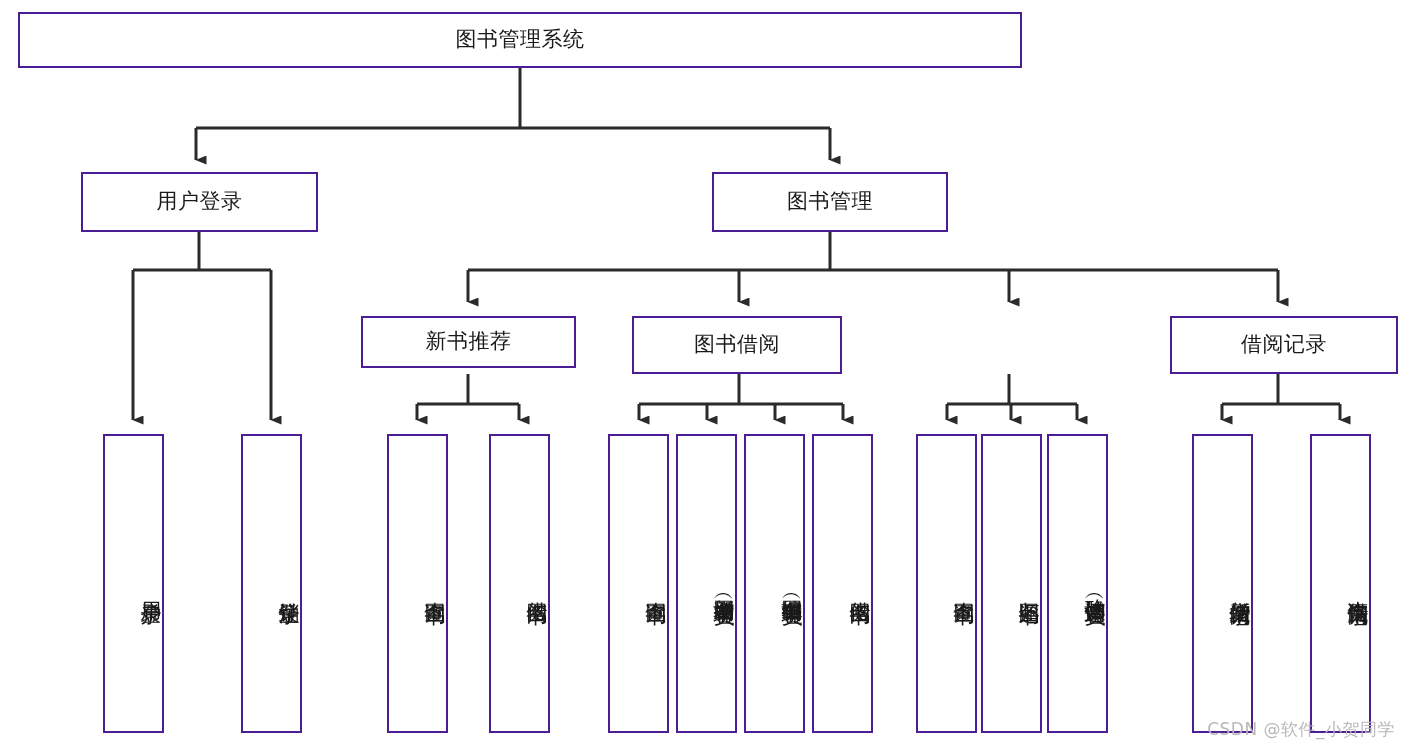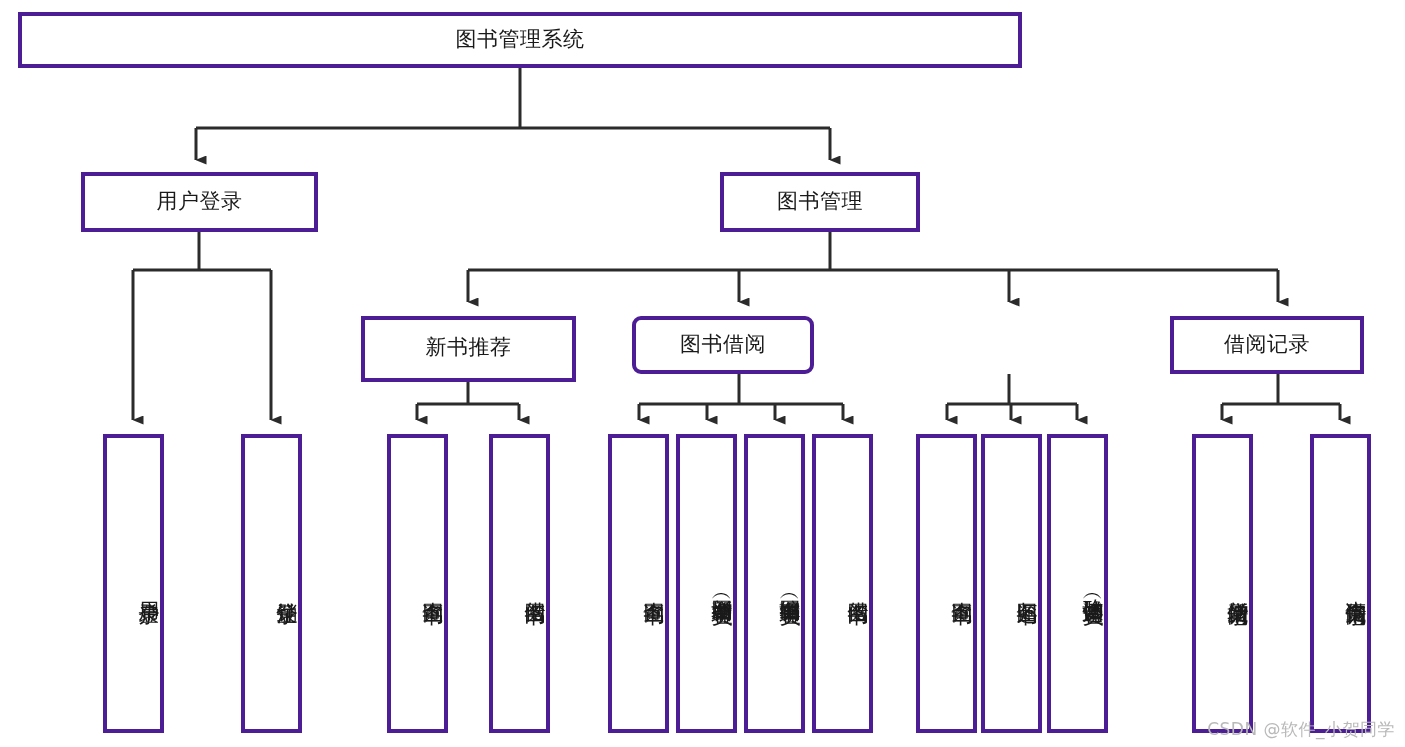--- a/index.html
+++ b/index.html
@@ -23,21 +23,21 @@
     left: 0;
     top: 0;
     width: 1405px;
     height: 747px;
     pointer-events: none;
   }
   .node {
     position: absolute;
     box-sizing: border-box;
     background: #ffffff;
-    border: 4px solid #4c1d95;
+    border: 2px solid #4c1d95;
     display: flex;
     align-items: center;
     justify-content: center;
     color: #1a1a1a;
   }
   .node-h {
     font-size: 21px;
     line-height: 1.1;
     letter-spacing: 0.5px;
     white-space: nowrap;
@@ -124,31 +124,31 @@
     </g>
   </svg>
 
   <div class="node node-h" style="left:18px; top:12px; width:1004px; height:56px;">
     <span>图书管理系统</span>
   </div>
 
   <div class="node node-h" style="left:81px; top:172px; width:237px; height:60px;">
     <span>用户登录</span>
   </div>
-  <div class="node node-h" style="left:712px; top:172px; width:200px; height:60px;margin-left:8px;">
+  <div class="node node-h" style="left:712px; top:172px; width:236px; height:60px;">
     <span>图书管理</span>
   </div>
 
-  <div class="node node-h" style="left:361px; top:316px; width:215px; height:66px;font-family:Liberation Mono, monospace;">
+  <div class="node node-h" style="left:361px; top:316px; width:215px; height:52px;">
     <span>新书推荐</span>
   </div>
-  <div class="node node-h" style="left:632px; top:316px; width:182px; height:58px;border-radius:9px;">
+  <div class="node node-h" style="left:632px; top:316px; width:210px; height:58px;">
     <span>图书借阅</span>
   </div>
-  <div class="node node-h" style="left:1170px; top:316px; width:194px; height:58px;">
+  <div class="node node-h" style="left:1170px; top:316px; width:228px; height:58px;">
     <span>借阅记录</span>
   </div>
 
   <div class="node node-v" style="left:103px; top:434px; width:61px; height:299px;">
     <span>用户登录</span>
   </div>
   <div class="node node-v" style="left:241px; top:434px; width:61px; height:299px;">
     <span>注销登录</span>
   </div>
 

